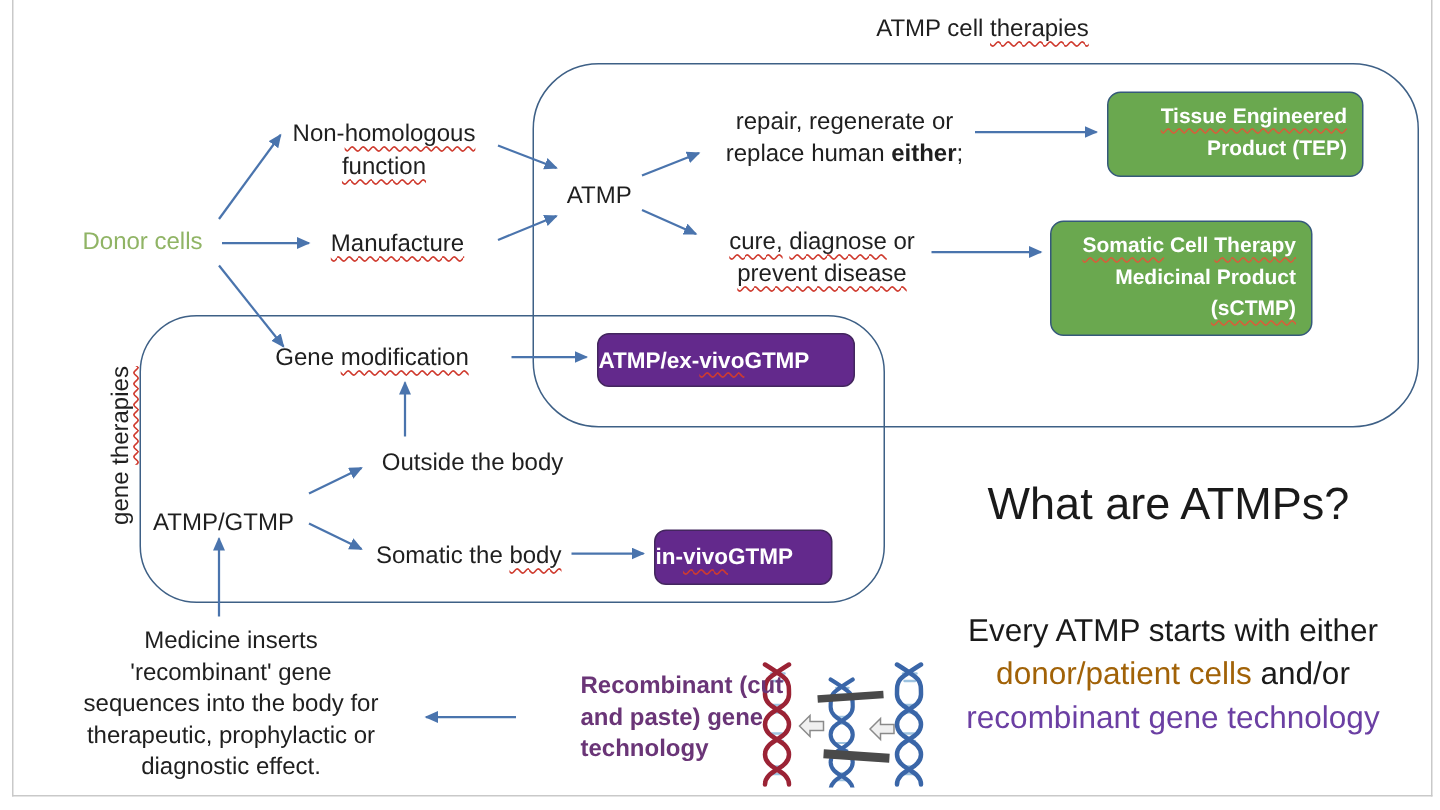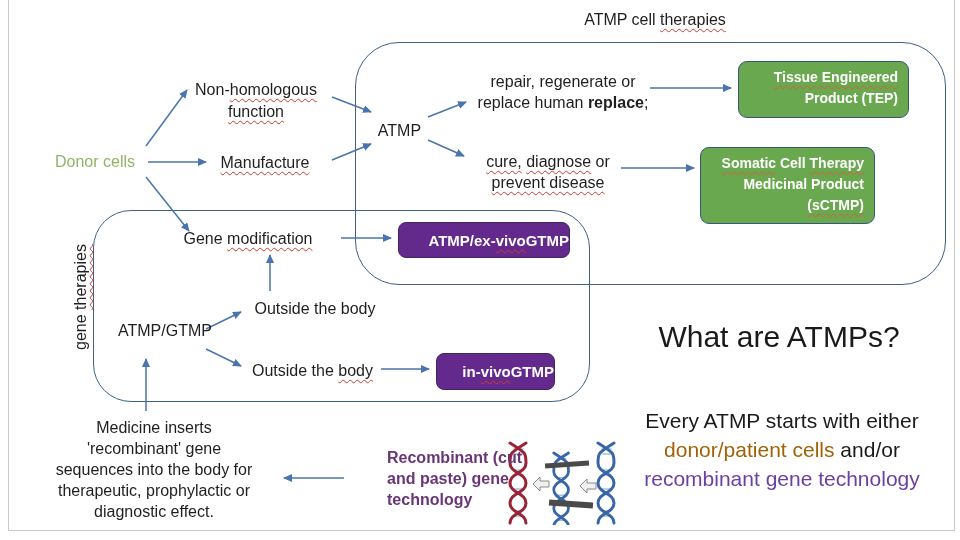--- a/index.html
+++ b/index.html
@@ -9,21 +9,21 @@
          border-left:1px solid #c9c9c9;border-right:1px solid #c9c9c9;border-bottom:1px solid #c9c9c9;z-index:0;}
   .cbox{position:absolute;border:1.4px solid #3e6086;background:transparent;z-index:1;}
   .arrows{position:absolute;left:0;top:0;width:960px;height:540px;z-index:2;pointer-events:none;}
   .lbl{position:absolute;z-index:3;font-size:16px;line-height:22px;text-align:center;color:#1f1f1f;white-space:nowrap;}
   .wrap{white-space:normal;}
   .sq{text-decoration:underline;text-decoration-style:wavy;text-decoration-color:#cf3a2e;text-decoration-thickness:1px;text-underline-offset:3px;}
   .gbox{position:absolute;z-index:3;background:#6aa84f;border:1.5px solid #35597a;border-radius:9px;color:#ffffff;
         font-weight:bold;font-size:14px;line-height:21px;padding:5px 10px;box-sizing:border-box;text-align:right;}
   .gbox .sq{text-decoration-color:#d4603a;}
   .pbox{position:absolute;z-index:3;background:#63298c;border:1.5px solid #43265e;border-radius:8px;color:#ffffff;
-        font-weight:bold;font-size:15px;display:flex;align-items:center;justify-content:flex-end;box-sizing:border-box;white-space:nowrap;}
+        font-weight:bold;font-size:15px;display:flex;align-items:center;justify-content:flex-start;box-sizing:border-box;white-space:nowrap;}
   .vtext{transform:rotate(-90deg);transform-origin:center;}
   .purpletxt{color:#6a3577;font-weight:bold;text-align:left;}
   .heading{font-size:30px;line-height:34px;color:#1a1a1a;}
   .big3{font-size:21px;line-height:29px;color:#1a1a1a;}
   .green-ink{color:#a16207;}
   .purple-ink{color:#6b3fa3;}
   .donor{color:#90b465;}
 </style>
 </head>
 <body>
@@ -77,21 +77,21 @@
   </div>
 
   <div class="lbl" style="left:168px;top:228px;width:160px;">
     <span>Gene </span><span class="sq">modification</span>
   </div>
 
   <div class="lbl" style="left:362px;top:120px;width:75px;">ATMP</div>
 
   <div class="lbl wrap" style="left:475px;top:71px;width:176px;line-height:21px;">
     <span>repair, regenerate or</span><br>
-    <span>replace human </span><b>replace</b><span>;</span>
+    <span>replace human </span><b>either</b><span>;</span>
   </div>
 
   <div class="lbl wrap" style="left:473px;top:151px;width:150px;line-height:21px;">
     <span class="sq">cure,</span><span> </span><span class="sq">diagnose</span><span> or</span><br>
     <span class="sq">prevent disease</span>
   </div>
 
   <div class="gbox" style="left:738px;top:61px;width:171px;height:57px;">
     <span class="sq">Tissue Engineered</span><br>
     <span>Product (TEP)</span>
@@ -108,24 +108,24 @@
   </div>
 
   <div class="pbox" style="left:398px;top:222px;width:172px;height:36px;">
     <span>ATMP/ex-</span>
       <span class="sq">vivo</span>
       <span> GTMP</span>
   </div>
 
   <div class="lbl" style="left:240px;top:298px;width:150px;">Outside the body</div>
 
-  <div class="lbl" style="left:93px;top:320px;width:112px;padding-left:16px;">ATMP/GTMP</div>
+  <div class="lbl" style="left:93px;top:338px;width:112px;">ATMP/GTMP</div>
 
   <div class="lbl" style="left:240px;top:360px;width:145px;">
-    <span>Outside the </span><span class="sq">body</span>
+    <span>Somatic the </span><span class="sq">body</span>
   </div>
 
   <div class="pbox" style="left:436px;top:353px;width:119px;height:37px;">
     <span>in-</span>
       <span class="sq">vivo</span>
       <span> GTMP</span>
   </div>
 
   <div class="lbl wrap" style="left:26px;top:417px;width:256px;line-height:21px;">
     <span>Medicine inserts</span><br>

